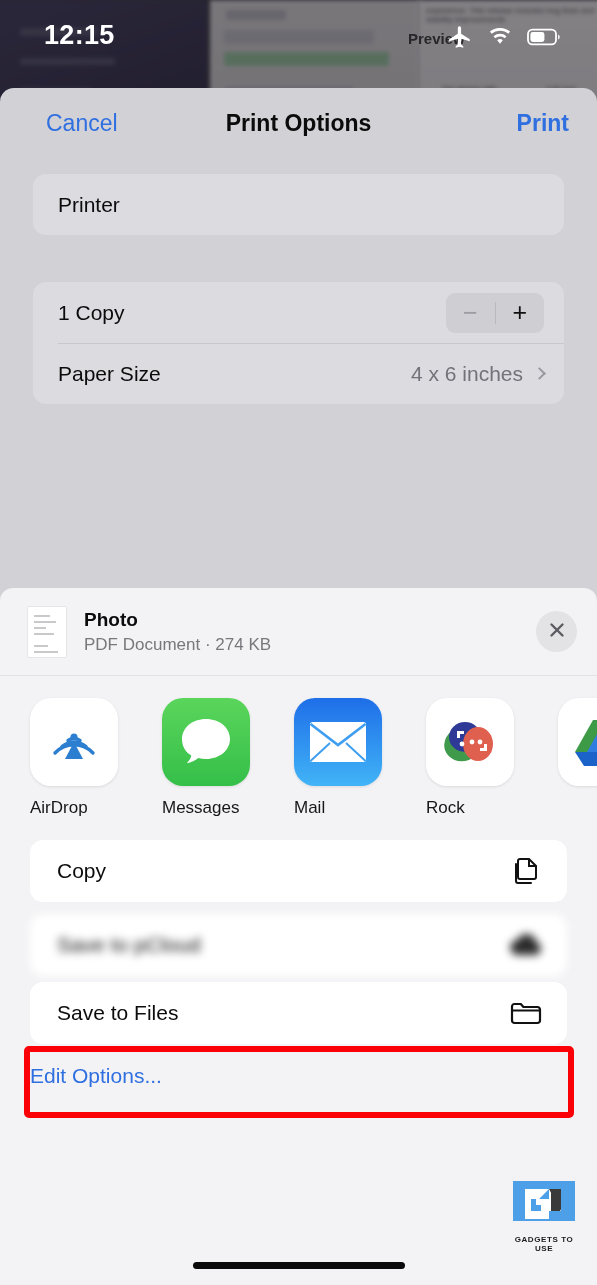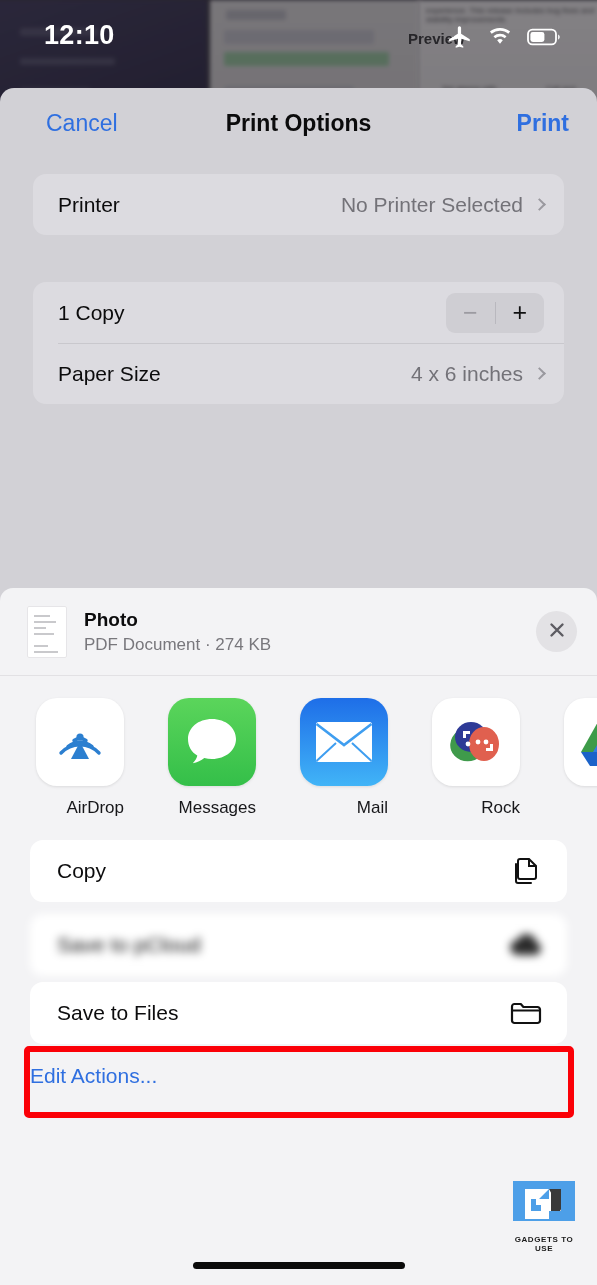--- a/index.html
+++ b/index.html
@@ -176,21 +176,21 @@
 
   
   .app-row {
     display: flex; align-items: flex-start;
     padding: 22px 0 16px 30px;
     gap: 38px;
     overflow: hidden;
   }
   .app {
     width: 94px; flex: 0 0 auto;
-    display: flex; flex-direction: column; align-items: flex-end;
+    display: flex; flex-direction: column; align-items: flex-start;
     cursor: pointer;
   }
   .app-icon {
     width: 88px; height: 88px; border-radius: 21px;
     position: relative; overflow: hidden;
     box-shadow: 0 1px 3px rgba(0,0,0,.10);
   }
   .app-label { margin-top: 12px; font-size: 17px; color: #17171a; white-space: nowrap; }
 
   .ic-airdrop { background: #fff; display: flex; align-items: center; justify-content: center; }
@@ -279,21 +279,21 @@
       <div class="bg-text-sm" style="left:8px;top:6px;width:175px;">experience. This release includes bug fixes and stability improvements</div>
       <div class="bg-text-sm" style="left:24px;top:84px;">Set alarms with</div>
       <div class="bg-text-sm" style="left:36px;top:98px;">your voice</div>
       <div class="bg-text-sm" style="left:128px;top:84px;">Call and</div>
       <div class="bg-text-sm" style="left:120px;top:98px;">friends and</div>
     </div>
     <div class="bg-dim"></div>
   </div>
 
   <div class="statusbar">
-    <div class="clock">12:10</div>
+    <div class="clock">12:15</div>
     <div class="preview-lbl">Preview</div>
     <div class="status-icons">
       <span>
         <svg width="26" height="26" viewBox="0 0 24 24" fill="#fff">
           <path d="M21 16v-2l-8-5V3.5A1.5 1.5 0 0 0 11.5 2 1.5 1.5 0 0 0 10 3.5V9l-8 5v2l8-2.5V19l-2 1.5V22l3.5-1 3.5 1v-1.5L13 19v-5.5z"></path>
         </svg>
       </span>
       <span>
         <svg width="26" height="20" viewBox="0 0 24 18" fill="#fff">
           <path d="M12 15.2 14.6 12a4 4 0 0 0-5.2 0z"></path>
@@ -314,24 +314,20 @@
   <div class="print-sheet">
     <div class="ps-header">
       <div class="ps-cancel">Cancel</div>
       <div class="ps-title">Print Options</div>
       <div class="ps-print">Print</div>
     </div>
 
     <div class="card printer">
       <div class="row">
         <span class="row-label">Printer</span>
-        <span class="row-right">
-          <span class="row-value">No Printer Selected</span>
-          <span class="chev"></span>
-        </span>
       </div>
     </div>
 
     <div class="card copies">
       <div class="row">
         <span class="row-label">1 Copy</span>
         <span class="stepper">
           <span class="stepper-btn minus">−</span>
           <span class="stepper-div"></span>
           <span class="stepper-btn plus">+</span>
@@ -468,21 +464,21 @@
         <span class="action-label">Save to Files</span>
         <span class="action-icon">
           <svg width="34" height="28" viewBox="0 0 34 28" fill="none" stroke="#111" stroke-width="2.2" stroke-linejoin="round">
             <path d="M3 7.5a2.5 2.5 0 0 1 2.5-2.5h6.3l2.6 3h14.1a2.5 2.5 0 0 1 2.5 2.5v11a2.5 2.5 0 0 1-2.5 2.5H5.5A2.5 2.5 0 0 1 3 21.5z"></path>
             <path d="M3 11.5h28"></path>
           </svg>
         </span>
       </div>
     </div>
 
-    <div class="edit-actions">Edit Actions...</div>
+    <div class="edit-actions">Edit Options...</div>
 
     <div class="home-indicator"></div>
   </div>
 
   <div class="highlight-box"></div>
 
   <div class="watermark">
     <svg width="78" height="52" viewBox="0 0 78 52">
       <rect x="8" y="2" width="62" height="40" fill="#4d9fe8"></rect>
       <path d="M20 10h24l-10 10H26v12h10v-6h-5v-6h13v20H20z" fill="#fff"></path>

